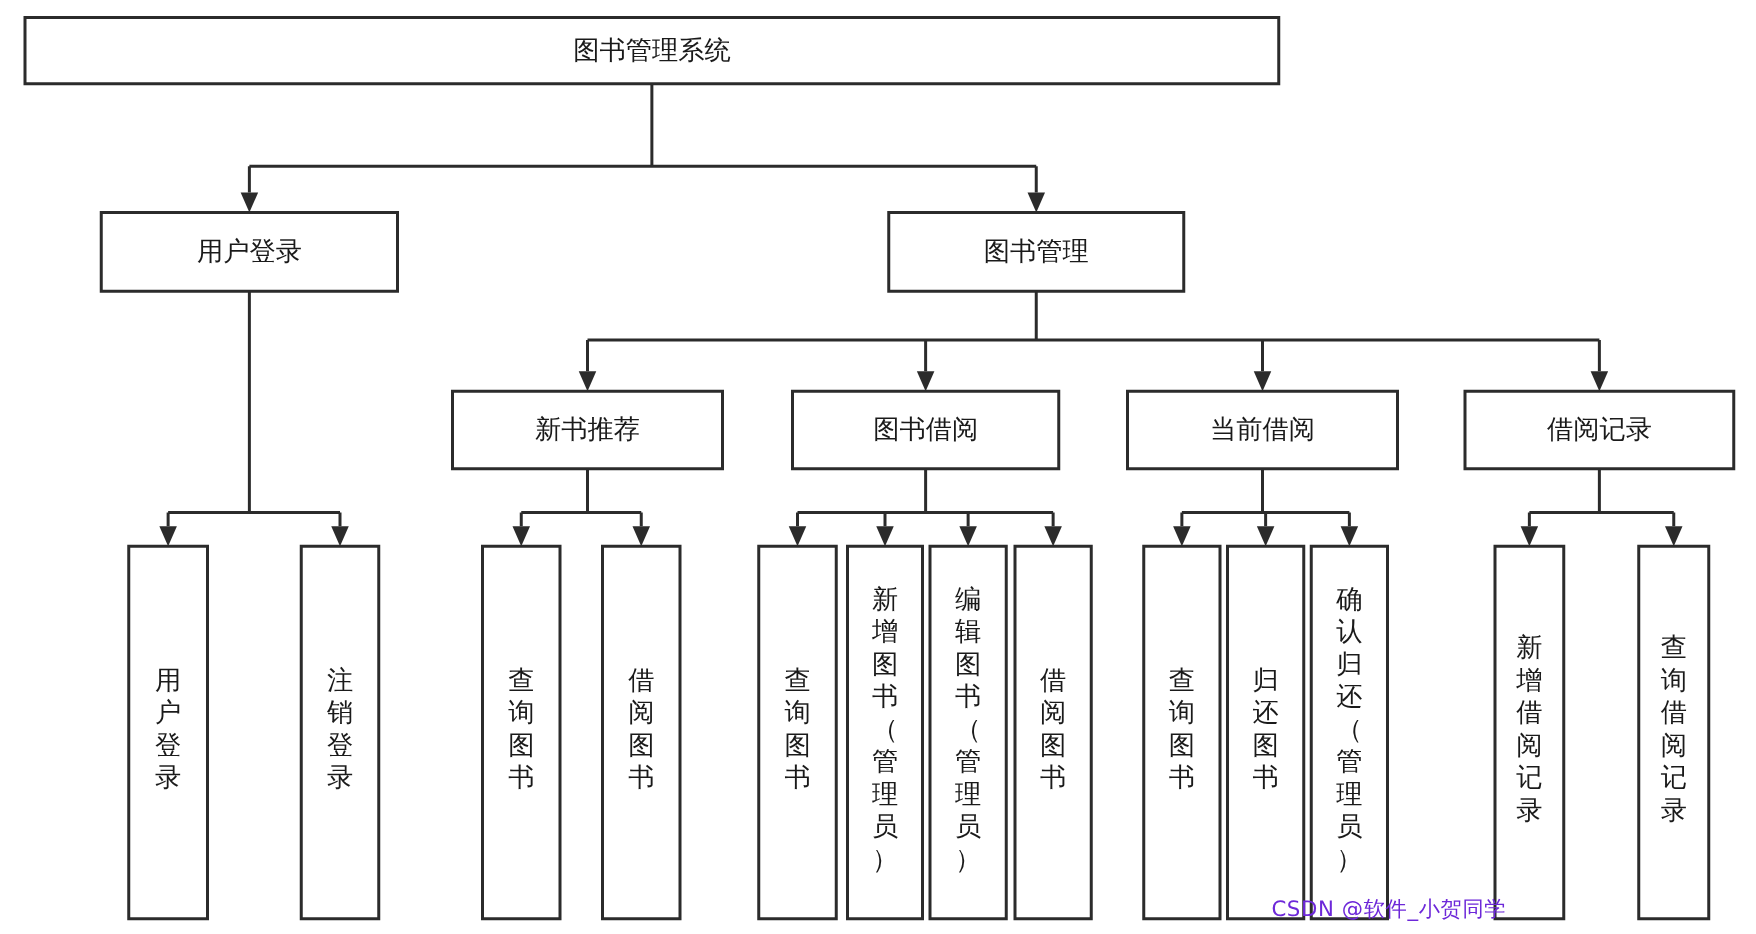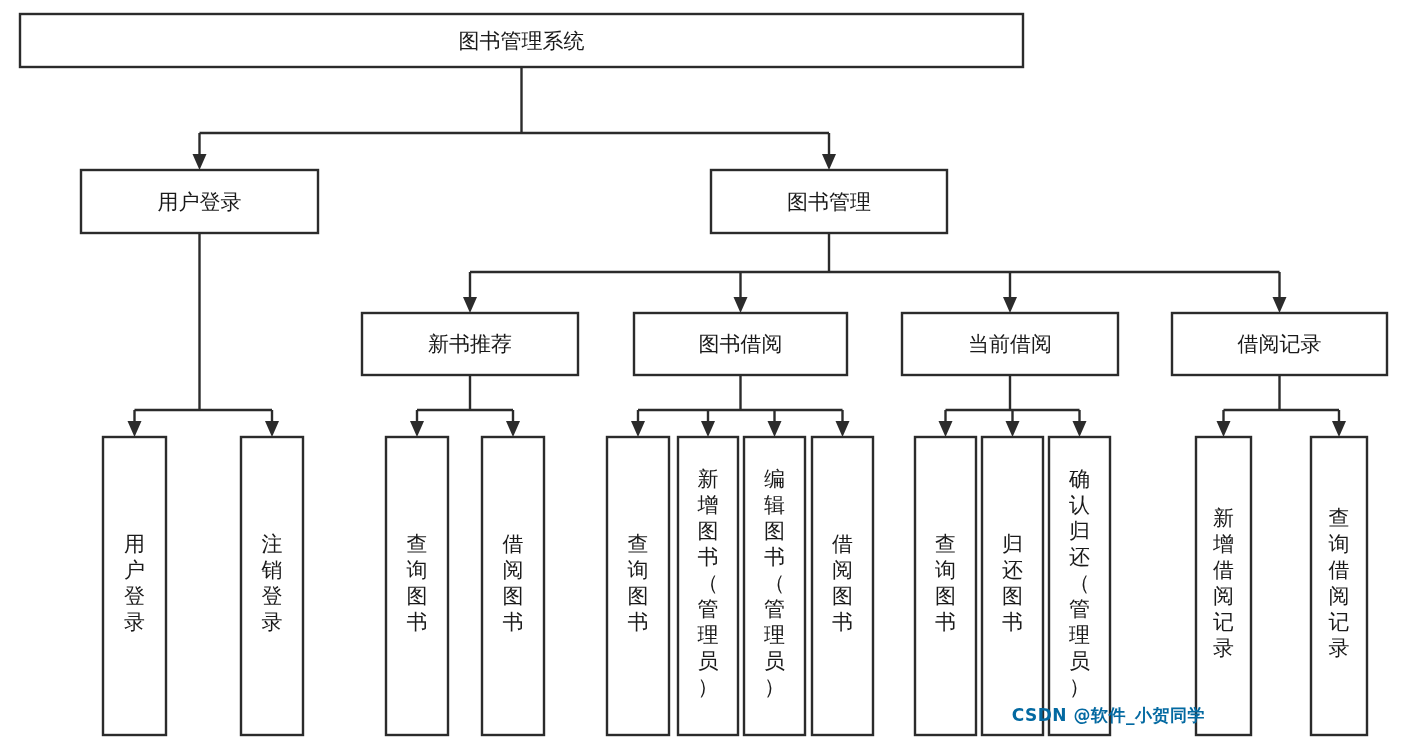--- a/index.html
+++ b/index.html
@@ -50,28 +50,27 @@
   }
   .node-label-vert {
     fill: #1a1a1a;
     font-family: "DejaVu Sans", "Liberation Sans", sans-serif;
     font-size: 21px;
     text-anchor: middle;
   }
   .watermark {
     position: absolute;
     right: 8px;
-    bottom: 20px;
+    bottom: 8px;
     font-family: "DejaVu Sans", "Liberation Sans", sans-serif;
     font-size: 17px;
-    color: #0369a1;
+    color: #6d28d9;
     letter-spacing: 0.5px;
     white-space: nowrap;
     user-select: none;
-    font-weight: bold;
   }
 </style>
 </head>
 <body>
 
 <div id="diagram-root">
   <svg class="diagram" viewBox="0 0 1405 747" xmlns="http://www.w3.org/2000/svg">
     <g id="connectors-layer">
         <path d="M 521.5 67 L 521.5 133" class="connector"></path>
         <path d="M 199.5 133 L 829 133" class="connector"></path>

